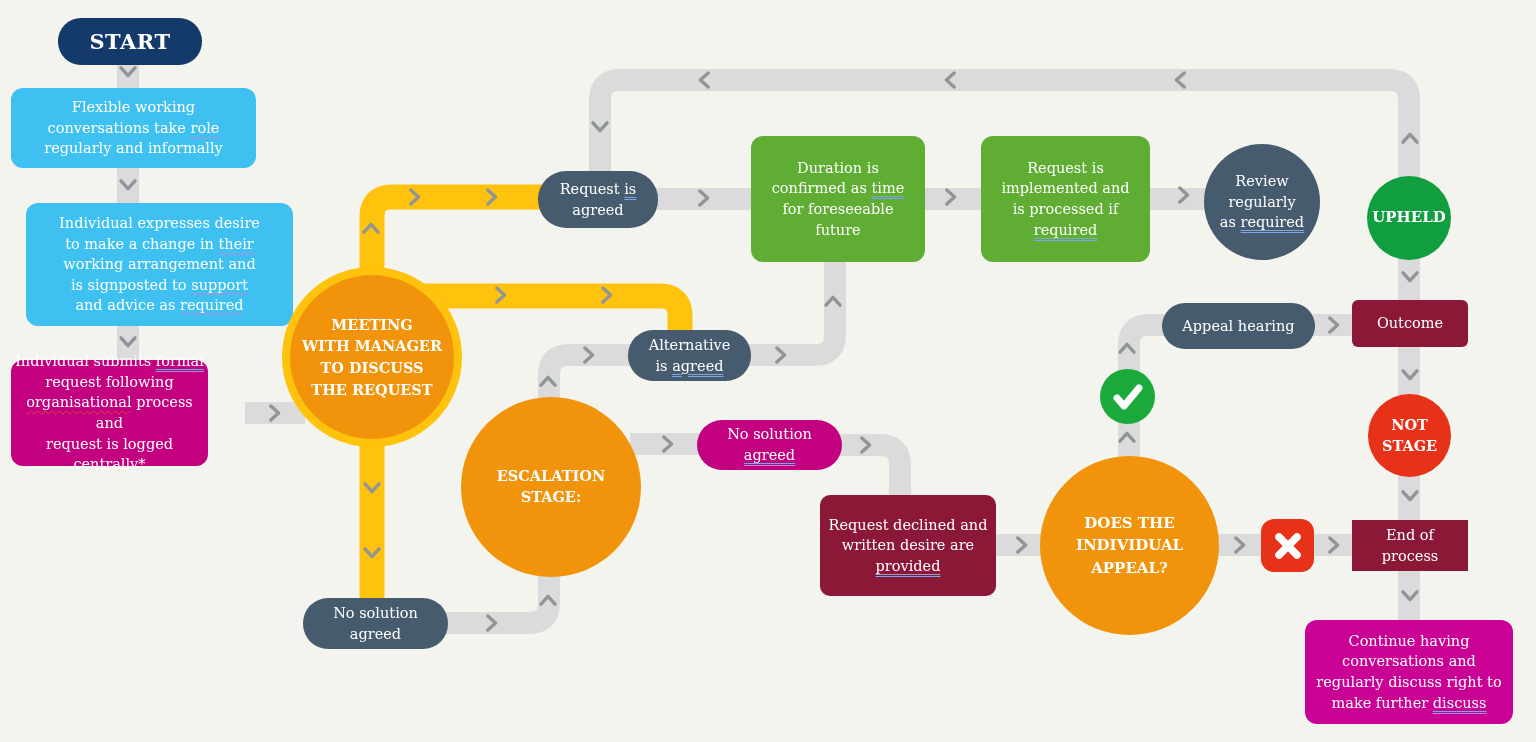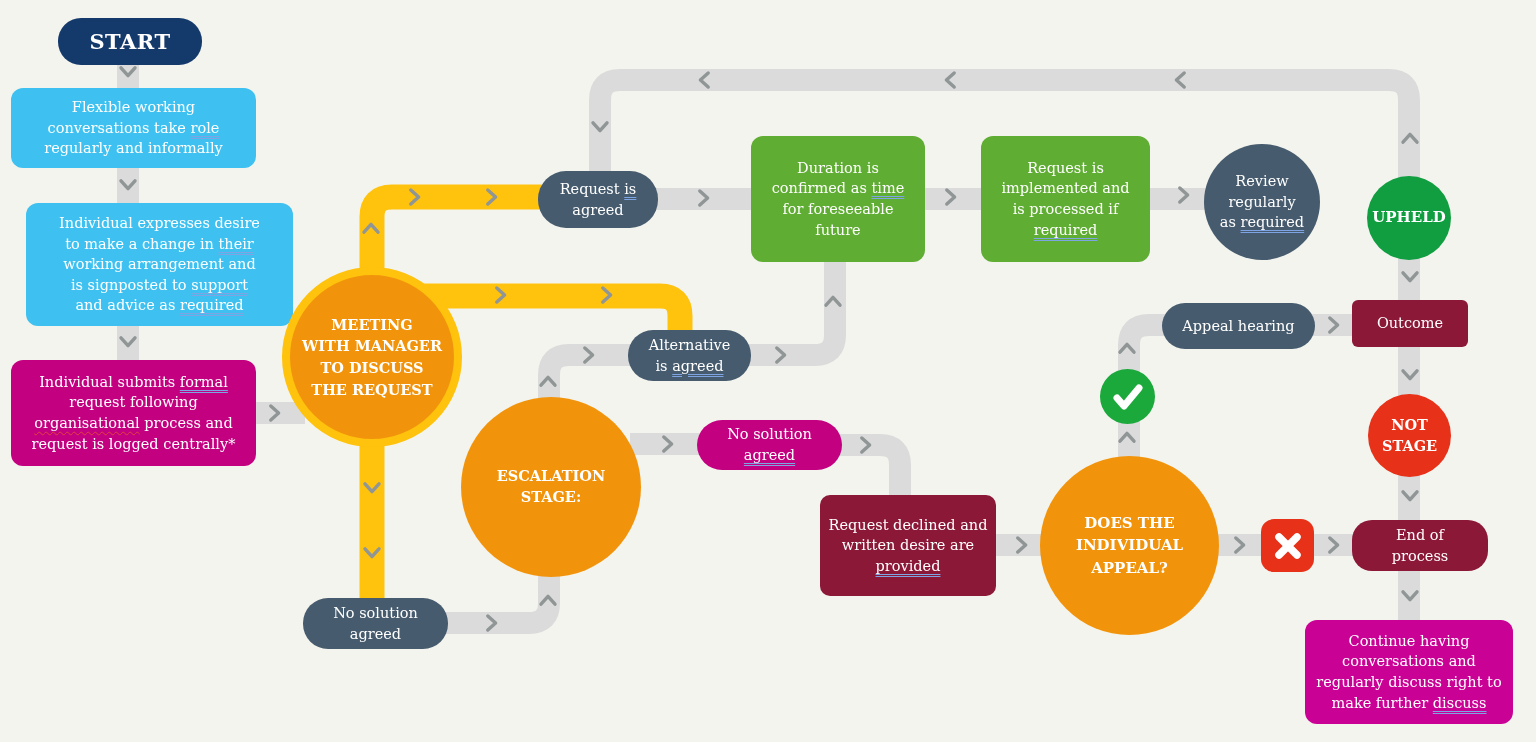--- a/index.html
+++ b/index.html
@@ -120,21 +120,21 @@
 </div>
 
 <div class="node box blue" style="left:26px;top:203px;width:267px;height:123px">
   <span class="txt"><span>Individual expresses desire
 to make a change in </span><span class="u">their</span><span>
 working arrangement and
 is signposted to </span><span class="u">support</span><span>
 and advice as </span><span class="u">required</span></span>
 </div>
 
-<div class="node box magenta" style="left:11px;top:360px;width:245px;height:106px">
+<div class="node box magenta" style="left:11px;top:360px;width:197px;height:106px">
   <span class="txt"><span>Individual submits </span><span class="u">formal</span><span>
 request following
 </span><span class="wavy">organisational</span><span> process and
 request is logged centrally*</span></span>
 </div>
 
 <div class="node circle orange ring bold lh15" style="left:282px;top:267px;width:180px;height:180px">
   <span class="txt">MEETING
 WITH MANAGER
 TO DISCUSS
@@ -215,21 +215,21 @@
   <span class="txt">NOT
 STAGE</span>
 </div>
 
 <div class="node box red" style="left:1261px;top:519px;width:53px;height:53px;border-radius:13px">
   <svg width="30" height="30" viewBox="-15 -15 30 30">
     <path d="M -9 -9 L 9 9 M 9 -9 L -9 9" fill="none" stroke="#fff" stroke-width="7.5" stroke-linecap="round"></path>
   </svg>
 </div>
 
-<div class="node box maroon" style="left:1352px;top:520px;width:136px;height:51px;border-radius:20px">
+<div class="node box maroon" style="left:1352px;top:520px;width:116px;height:51px;border-radius:0">
   <span class="txt">End of
 process</span>
 </div>
 
 <div class="node box magenta-bright" style="left:1305px;top:620px;width:208px;height:104px">
   <span class="txt"><span>Continue having
 conversations and
 regularly discuss right to
 make further </span><span class="u">discuss</span></span>
 </div>

